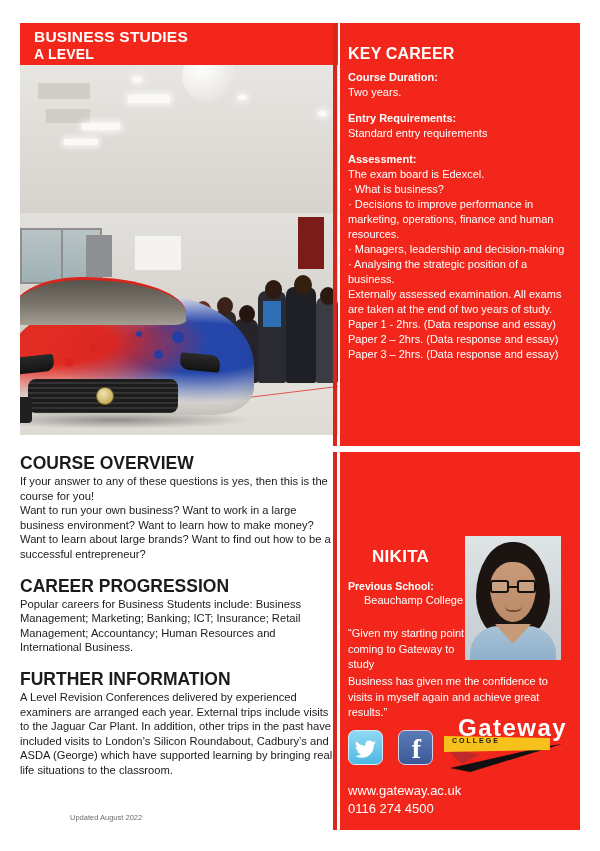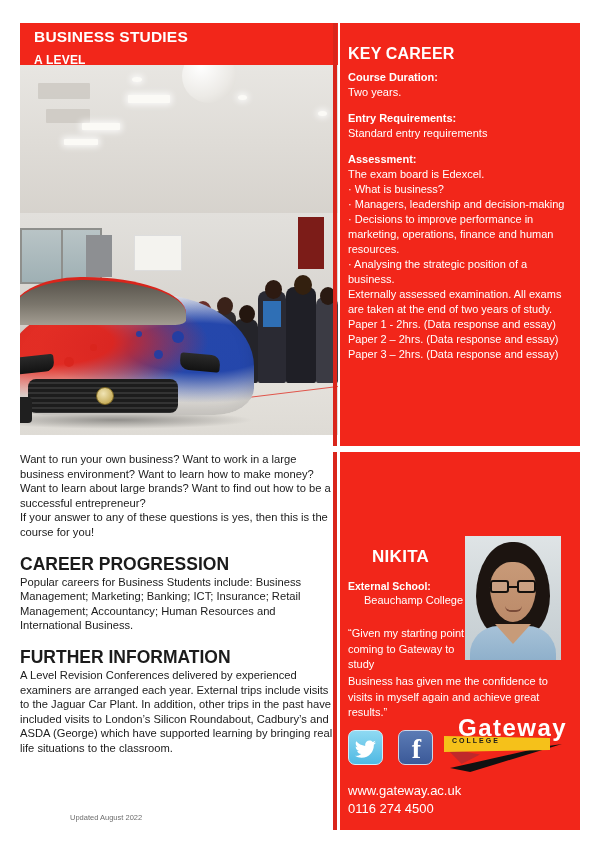--- a/index.html
+++ b/index.html
@@ -12,21 +12,21 @@
   .page { position: relative; width: 600px; height: 851px; background: #fff; }
 
   
   .hero { position: absolute; left: 20px; top: 23px; width: 318px; height: 412px; }
   .title-bar {
     position: absolute; left: 0; top: 0; width: 318px; height: 42px;
     background: #f2261a; color: #fff;
     padding: 5px 0 4px 14px;
   }
   .title-main { font-size: 15.5px; font-weight: bold; letter-spacing: .2px; line-height: 18px; }
-  .title-sub  { font-size: 12px;  font-weight: bold; letter-spacing: .2px; line-height: 14px; margin-top: 7px; }
+  .title-sub  { font-size: 14px;  font-weight: bold; letter-spacing: .2px; line-height: 14px; margin-top: 1px; }
 
   
   .photo {
     position: absolute; left: 0; top: 42px; width: 318px; height: 370px;
     overflow: hidden; background: #cfcac4;
   }
   .ph-ceiling { position:absolute; left:0; top:0; width:100%; height:46%;
     background: linear-gradient(180deg,#e8e6e2 0%,#dfdcd7 45%,#d4d0ca 100%); }
   .ph-ceil-tile { position:absolute; background:#c9c5bf; opacity:.75; border-radius:1px; }
   .ph-light { position:absolute; background:#fbfaf6; border-radius:1px; box-shadow:0 0 6px 2px rgba(255,255,255,.8); }
@@ -232,50 +232,51 @@
     <div class="kf-gap"></div>
 
     <div class="kf-h">Entry Requirements:</div>
     <div class="kf-p">Standard entry requirements</div>
     <div class="kf-gap"></div>
 
     <div class="kf-h">Assessment:</div>
     <div class="kf-p">The exam board is Edexcel.</div>
 
     <div class="kf-bullet">·  What is business?</div>
+    <div class="kf-bullet">·  Decisions to improve performance in marketing, operations, finance and human resources.</div>
     <div class="kf-bullet">·  Managers, leadership and decision-making</div>
-    <div class="kf-bullet">·  Decisions to improve performance in marketing, operations, finance and human resources.</div>
     <div class="kf-bullet">·  Analysing the strategic position of a business.</div>
 
     <div class="kf-p">Externally assessed examination. All exams are taken at the end of two years of study.</div>
     <div class="kf-p">Paper 1 -  2hrs. (Data response and essay)</div>
     <div class="kf-p">Paper 2 – 2hrs. (Data response and essay)</div>
     <div class="kf-p">Paper 3 – 2hrs. (Data response and essay)</div>
   </div>
 
   <div class="left-body">
+    <div class="sec-h">COURSE OVERVIEW</div>
+    <div class="sec-p">If your answer to any of these questions is yes, then this is the course for you!</div>
     <div class="sec-p">Want to run your own business? Want to work in a large business environment? Want to learn how to make money? Want to learn about large brands? Want to find out how to be a successful entrepreneur?</div>
-    <div class="sec-p">If your answer to any of these questions is yes, then this is the course for you!</div>
     <div class="sec-sp"></div>
 
     <div class="sec-h">CAREER PROGRESSION</div>
     <div class="sec-p">Popular careers for Business Students include: Business Management; Marketing; Banking; ICT; Insurance; Retail Management; Accountancy; Human Resources and International Business.</div>
     <div class="sec-sp"></div>
 
     <div class="sec-h">FURTHER INFORMATION</div>
     <div class="sec-p">A Level Revision Conferences delivered by experienced examiners are arranged each year. External trips include visits to the Jaguar Car Plant. In addition, other trips in the past have included visits to London’s Silicon Roundabout, Cadbury’s and ASDA (George) which have supported learning  by bringing real life situations to the classroom.</div>
   </div>
 
   <div class="updated">Updated August 2022</div>
 
   <div class="nk-edge"></div>
   <div class="nikita">
 
     <div class="nk-name">NIKITA</div>
-    <div class="nk-prevlabel">External School:</div>
+    <div class="nk-prevlabel">Previous School:</div>
     <div class="nk-prevval">Beauchamp College</div>
     <div class="nk-quote">“Given my starting point coming to Gateway to study</div>
     <div class="nk-quote2">Business has given me the confidence to visits in myself again and achieve great results.”</div>
 
     <div class="nk-photo">
       <div class="nk-hair"></div>
       <div class="nk-face"></div>
       <div class="nk-glass">
           <span></span>
           <span></span>

